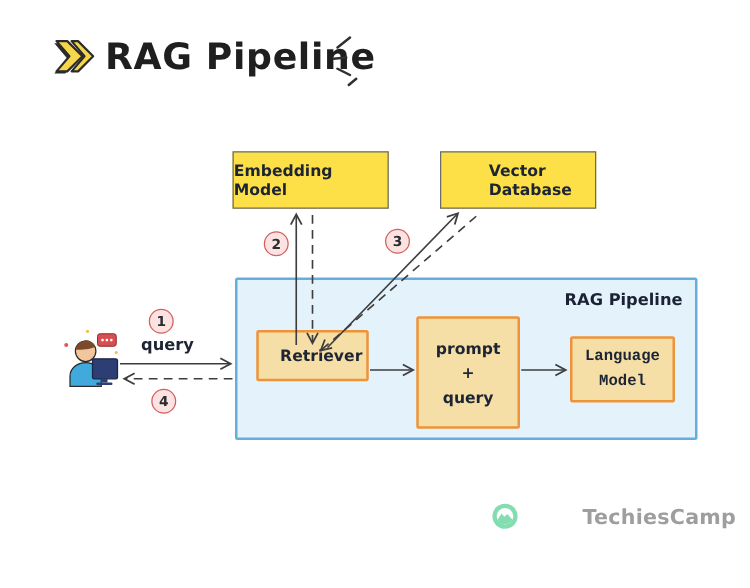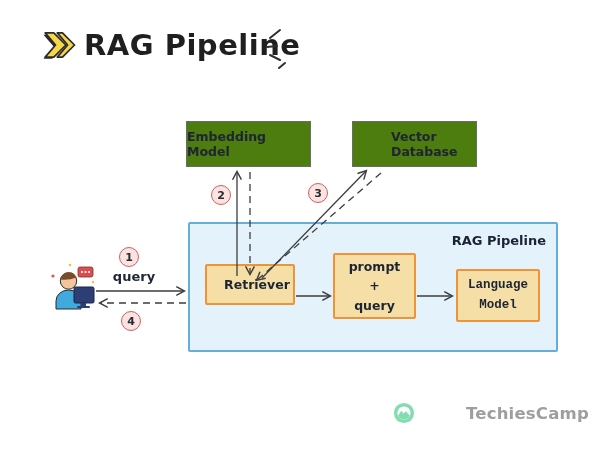--- a/index.html
+++ b/index.html
@@ -22,21 +22,21 @@
     letter-spacing: 0.5px;
     color: #1f1f1f;
   }
   .chevron-wrap { position: absolute; left: 40px; top: 26px; }
   .sparkle-wrap { position: absolute; left: 262px; top: 26px; }
 
   
   .ext-node {
     position: absolute;
     width: 125px; height: 46px;
-    background: #4d7c0f;
+    background: #fde047;
     border: 1.5px solid #6b6b6b;
     display: flex; align-items: center; justify-content: center;
     font-size: 12.5px;
     font-weight: 600;
     color: #1d2433;
     z-index: 2;
   }
   .ext-embedding { left: 186px; top: 121px; }
   .ext-vectordb  { left: 352px; top: 121px; padding-left: 38px; }
 
@@ -67,21 +67,21 @@
     display: flex; flex-direction: column;
     align-items: center; justify-content: center;
     font-size: 12.5px;
     font-weight: 600;
     color: #1d2433;
     line-height: 1.55;
     z-index: 2;
     text-align: center;
   }
   .node-retriever { left: 205px; top: 264px; width: 90px; height: 41px; padding-left: 14px; }
-  .node-prompt    { left: 333px; top: 253px; width: 83px; height: 66px; }
+  .node-prompt    { left: 333px; top: 253px; width: 83px; height: 90px; }
   .node-lm        { left: 456px; top: 269px; width: 84px; height: 53px; font-family: Liberation Mono, monospace; }
 
   
   .arrows-overlay {
     position: absolute; left: 0; top: 0;
     width: 600px; height: 470px;
     z-index: 3;
     pointer-events: none;
   }
 

